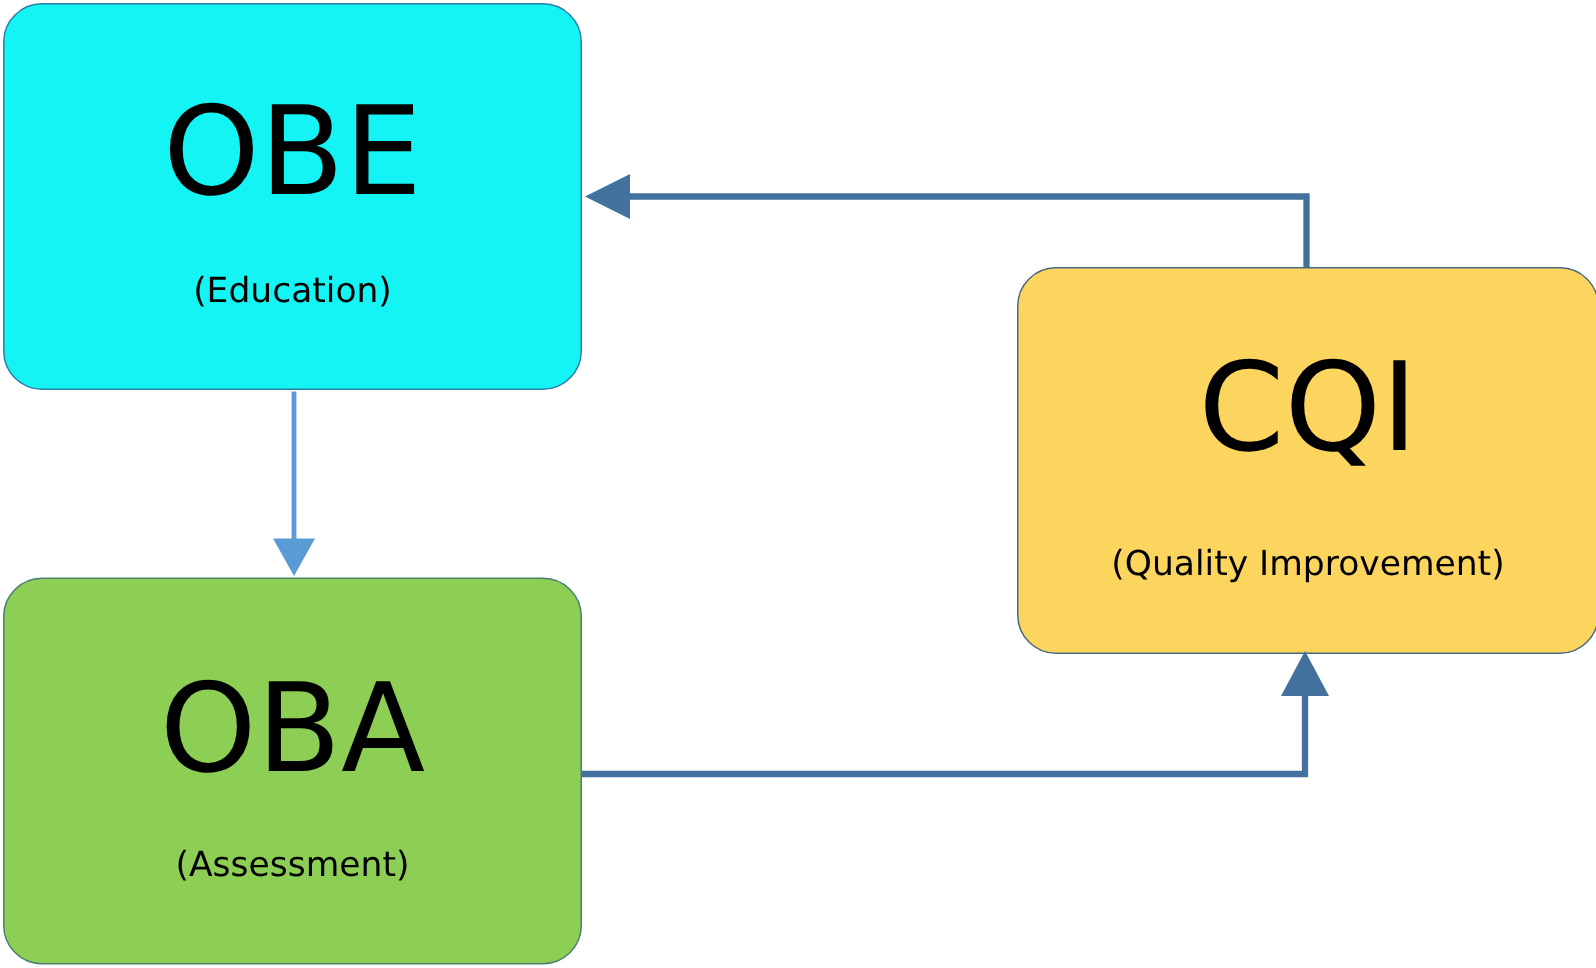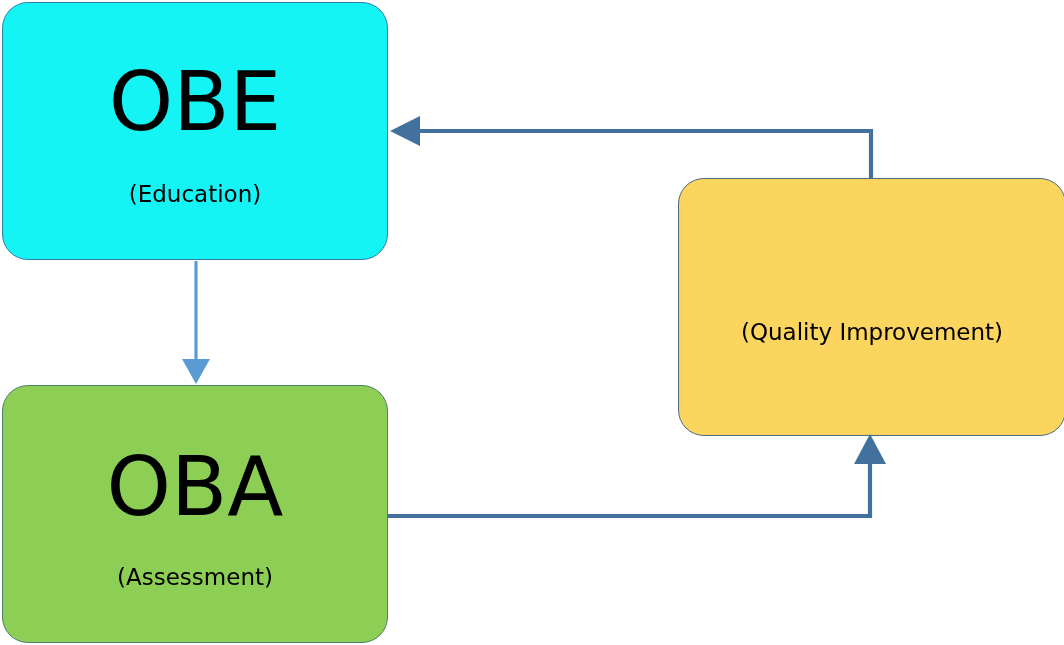--- a/index.html
+++ b/index.html
@@ -114,20 +114,21 @@
     <div class="node-title">OBE</div>
     <div class="node-subtitle">(Education)</div>
   </div>
 
   <div class="node-box" id="node-oba">
     <div class="node-title">OBA</div>
     <div class="node-subtitle">(Assessment)</div>
   </div>
 
   <div class="node-box" id="node-cqi">
+    <div class="node-title">CQI</div>
     <div class="node-subtitle">(Quality Improvement)</div>
   </div>
 
   <svg id="connectors" viewBox="0 0 1064 645" width="1064" height="645" xmlns="http://www.w3.org/2000/svg">
 
     <g>
       <line x1="196" y1="261" x2="196" y2="367" stroke="#5B9BD5" stroke-width="3.2"></line>
       <polygon points="196,384 182,359 210,359" fill="#5B9BD5"></polygon>
     </g>
 

